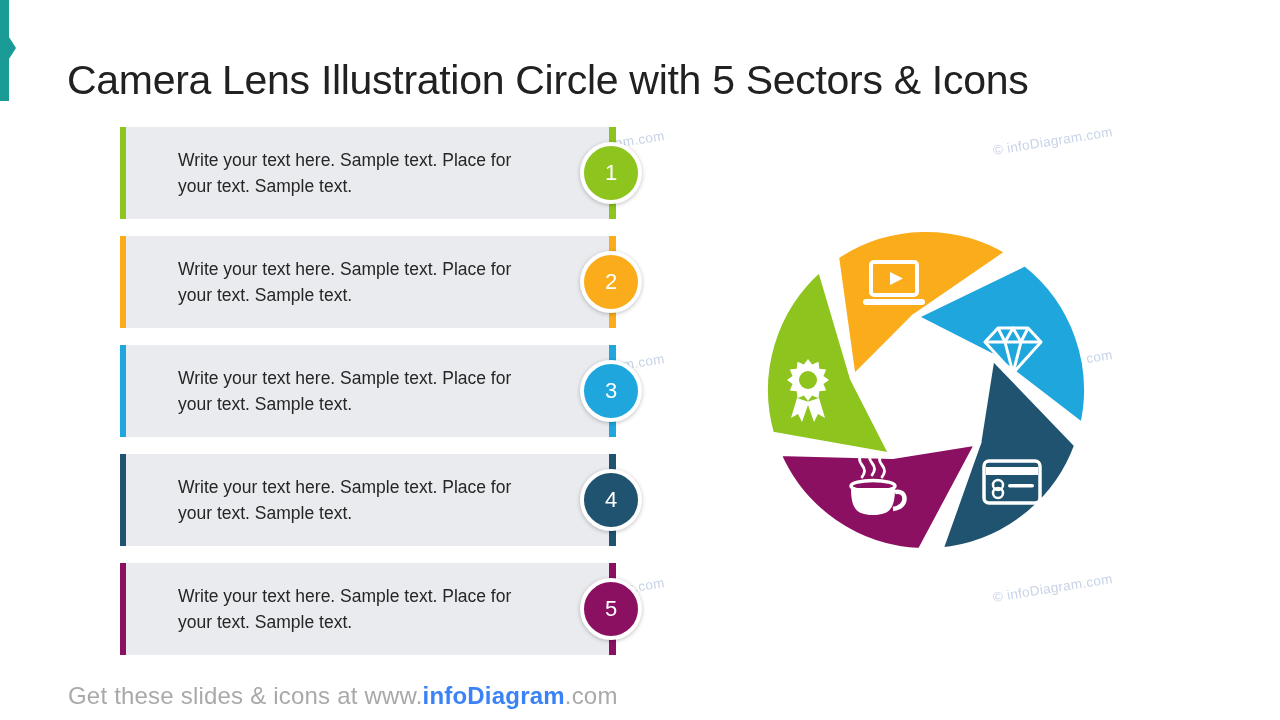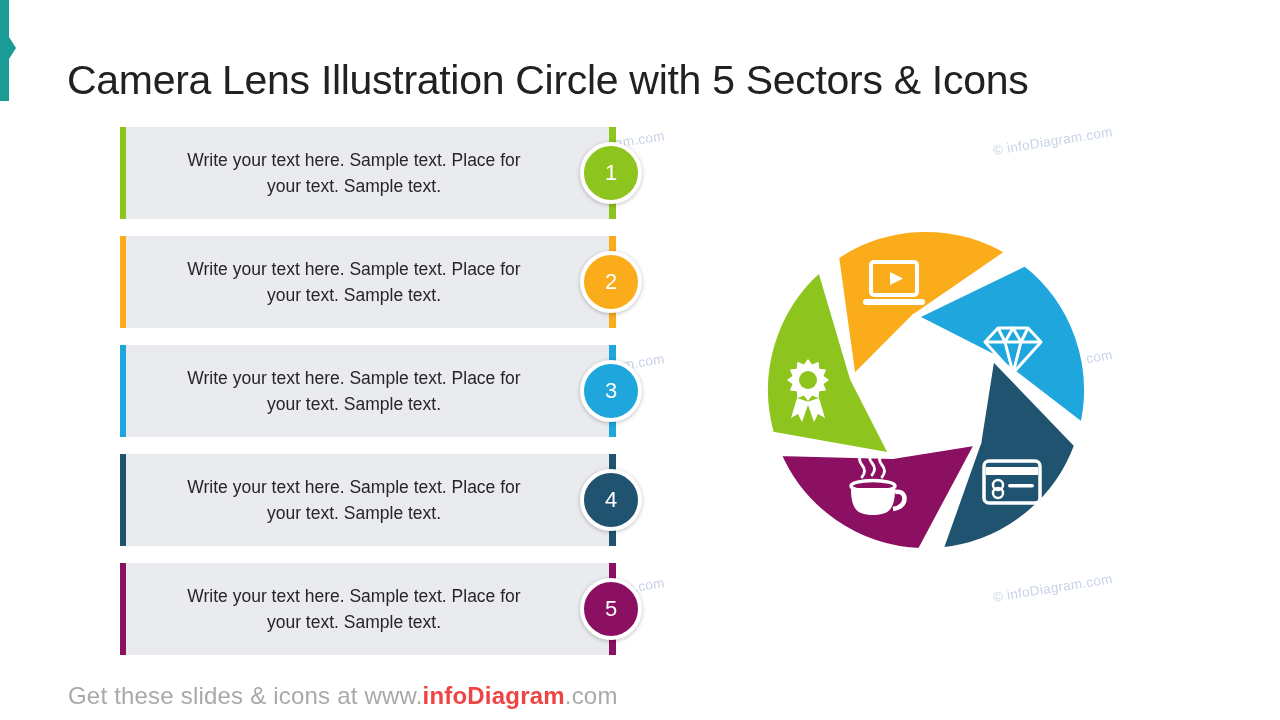--- a/index.html
+++ b/index.html
@@ -22,35 +22,35 @@
     transform:rotate(-9deg);transform-origin:left center;letter-spacing:0.3px;
   }
   
   .rows{position:absolute;left:120px;top:127px;width:489px;z-index:2;}
   .row{position:relative;height:92px;margin-bottom:17px;}
   .row-box{
     position:absolute;inset:0;background:#E9EBEE;border-left:6px solid var(--c);
     display:flex;align-items:center;
   }
   .row-text{
-    margin:0 0 0 52px;max-width:352px;font-size:17.5px;line-height:26px;color:#262626;text-align:center;
+    margin:0 0 0 52px;max-width:352px;font-size:17.5px;line-height:26px;color:#262626;
   }
   .row-rightbar{position:absolute;right:-7px;top:0;bottom:0;width:7px;background:var(--c);}
   .row-circle{
     position:absolute;right:-33px;top:50%;transform:translateY(-50%);
     width:54px;height:54px;border-radius:50%;background:var(--c);
     border:4px solid #fff;box-shadow:0 1px 4px rgba(0,0,0,0.25);
     display:flex;align-items:center;justify-content:center;
     color:#fff;font-size:22px;
   }
   
   .aperture{position:absolute;left:756px;top:220px;z-index:1;}
   
   .footer{position:absolute;left:68px;top:682px;font-size:24px;color:#A9A9A9;letter-spacing:0.2px;}
-  .footer b{font-weight:700;color:#ef4444;}
+  .footer b{font-weight:700;color:#3b82f6;}
 </style>
 </head>
 <body>
 
 <div class="slide" style="--accent: #1A9B96;">
 
   <div class="accent-bar"></div>
   <div class="accent-arrow"></div>
 
   <h1 class="title">Camera Lens Illustration Circle with 5 Sectors &amp; Icons</h1>

